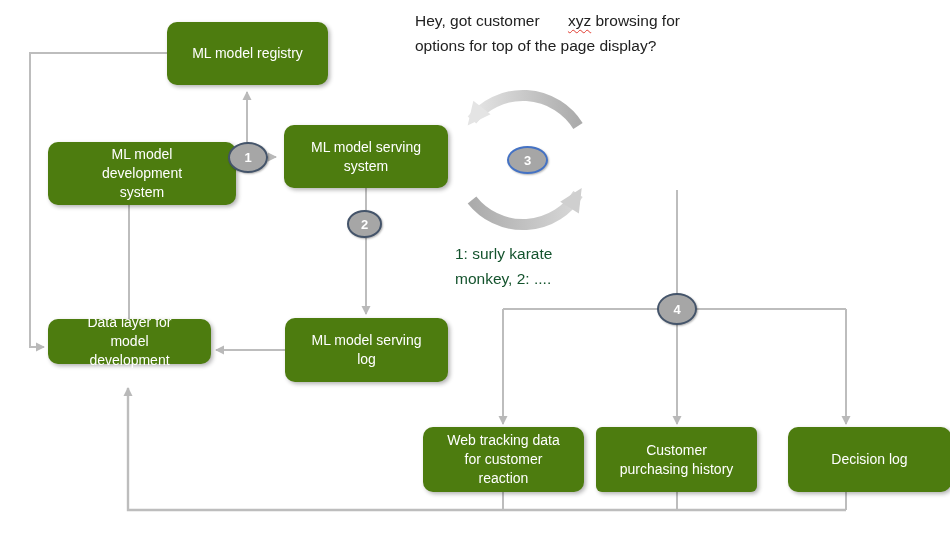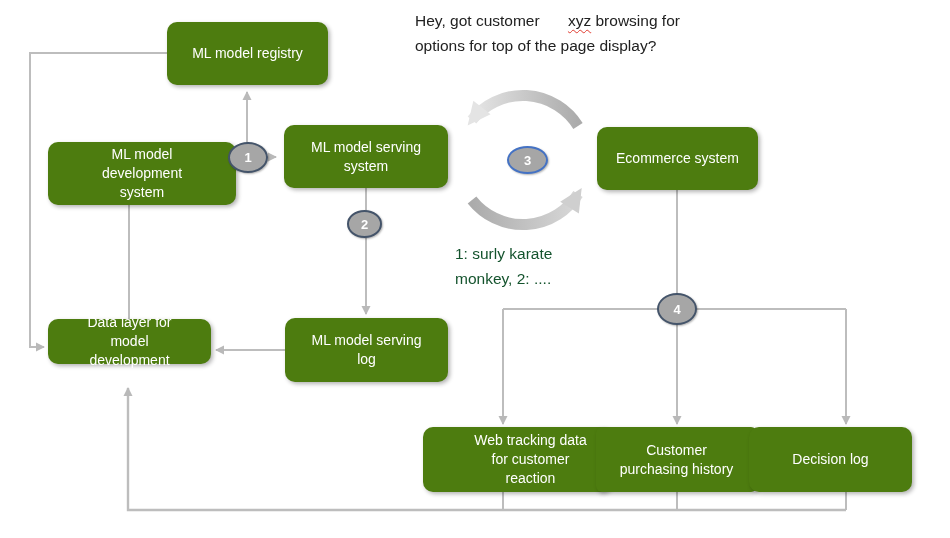--- a/index.html
+++ b/index.html
@@ -19,23 +19,23 @@
     box-shadow:2px 2px 4px rgba(0,0,0,0.30);
   }
   .node .lbl{white-space:pre-line;padding:0 4px;}
 
   .n-registry   {left:167px;top:22px; width:161px;height:63px;}
   .n-dev        {left:48px; top:126px;width:188px;height:63px;margin-top:16px;}
   .n-serving    {left:284px;top:125px;width:164px;height:63px;}
   .n-ecommerce  {left:597px;top:127px;width:161px;height:63px;}
   .n-servlog    {left:285px;top:318px;width:163px;height:64px;}
   .n-datalayer  {left:48px; top:319px;width:163px;height:45px;}
-  .n-webtrack   {left:423px;top:427px;width:161px;height:65px;padding-left:27px;}
+  .n-webtrack   {left:423px;top:427px;width:161px;height:65px;}
   .n-purchase   {left:596px;top:427px;width:161px;height:65px;border-radius:6px;}
-  .n-decision   {left:749px;top:427px;width:163px;height:65px;}
+  .n-decision   {left:788px;top:427px;width:163px;height:65px;}
 
   
   .badge{
     position:absolute;
     background:#A6A6A6;
     border:2px solid #44546A;
     border-radius:50%;
     color:#fff;font-weight:bold;font-size:13px;
     display:flex;align-items:center;justify-content:center;
     box-sizing:border-box;
@@ -120,23 +120,20 @@
   </div>
   <div class="node n-dev">
     <span class="lbl">ML model
 development
 system</span>
   </div>
   <div class="node n-serving">
     <span class="lbl">ML model  serving
 system</span>
   </div>
-  <div class="node n-ecommerce">
-    <span class="lbl">Ecommerce system</span>
-  </div>
   <div class="node n-servlog">
     <span class="lbl">ML model  serving
 log</span>
   </div>
   <div class="node n-datalayer">
     <span class="lbl">Data layer for
 model
 development</span>
   </div>
   <div class="node n-webtrack">

